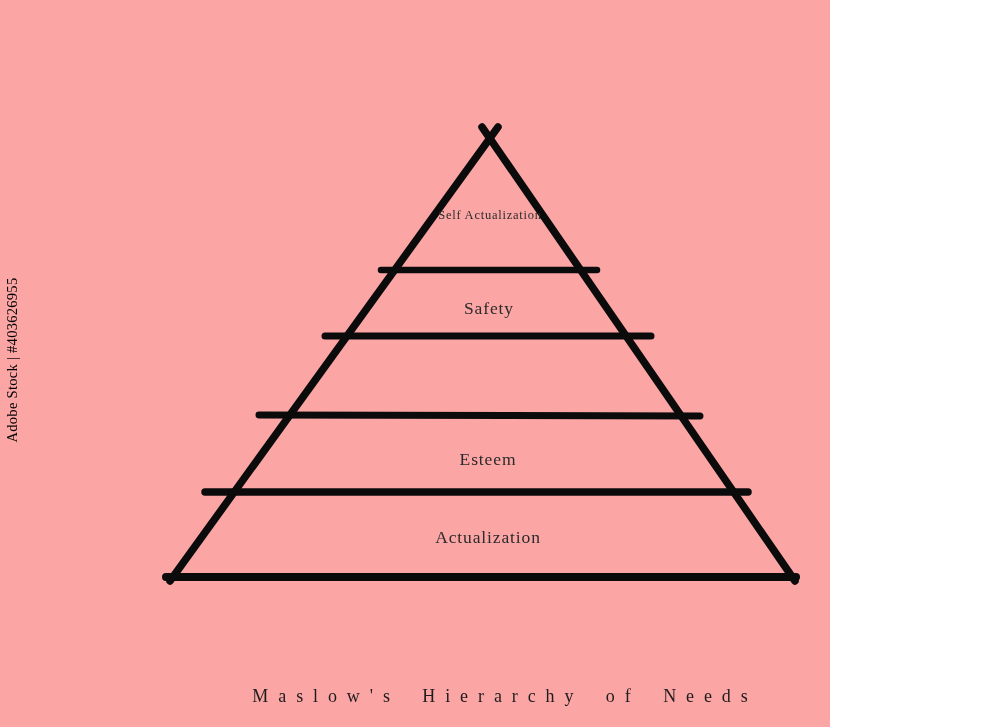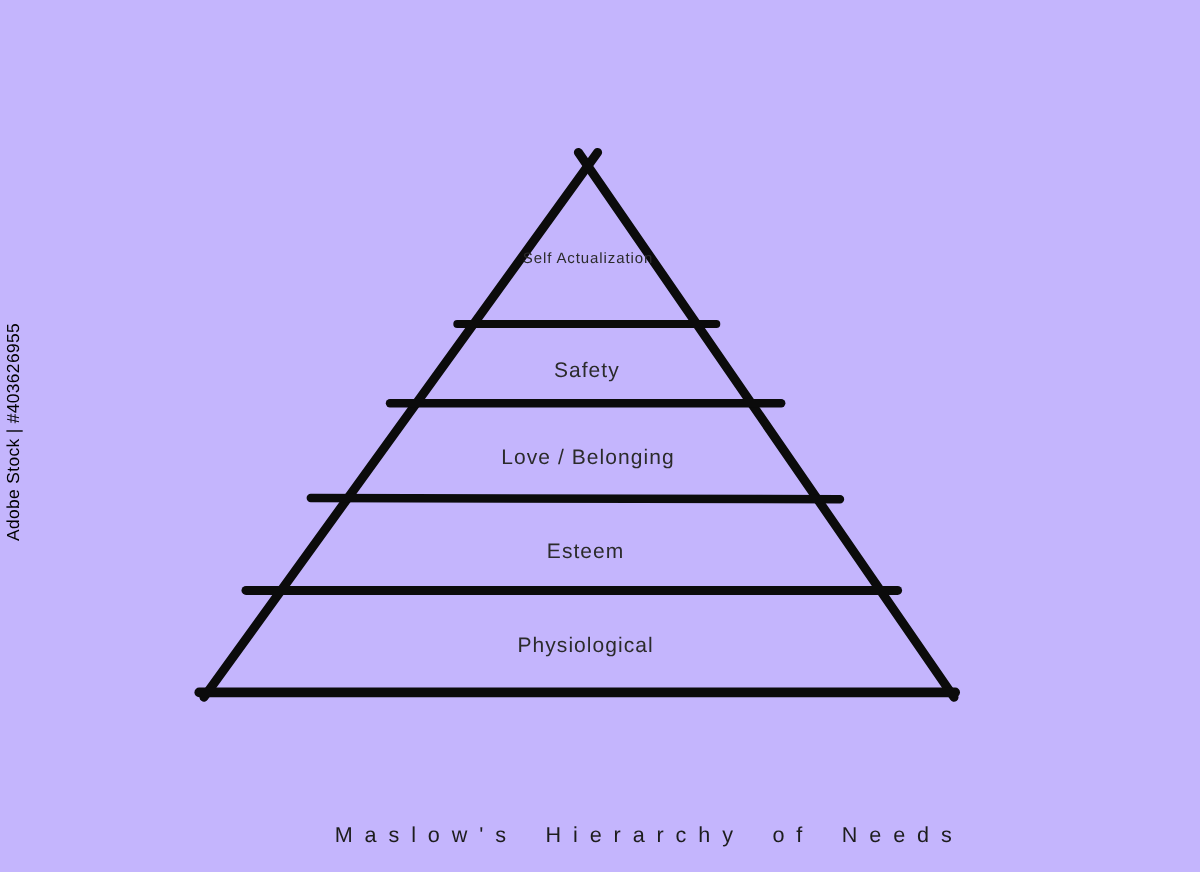--- a/index.html
+++ b/index.html
@@ -2,25 +2,25 @@
 <html><head>
 <meta charset="utf-8">
 <style>
   html, body {
     margin: 0;
     padding: 0;
     background: #ffffff;
   }
   .canvas {
     position: relative;
-    width: 1000px;
+    width: 830px;
     height: 727px;
-    background: #c4b5fd;
+    background: #fca5a5;
     overflow: hidden;
-    font-family: Liberation Sans, sans-serif;
+    font-family: Liberation Serif, serif;
   }
   .pyramid-svg {
     position: absolute;
     left: 0;
     top: 0;
   }
   .level-label {
     position: absolute;
     transform: translateX(-50%);
     color: #2b2b2b;
@@ -41,21 +41,20 @@
     position: absolute;
     left: 505px;
     top: 686px;
     transform: translateX(-50%);
     font-size: 18px;
     color: #1d1d1d;
     letter-spacing: 0.55em;
     word-spacing: 0.45em;
     white-space: nowrap;
     font-weight: 400;
-    margin-left: 36px;
   }
   .watermark {
     position: absolute;
     left: 12px;
     top: 360px;
     transform: translate(-50%, -50%) rotate(-90deg);
     font-size: 14.5px;
     color: #000000;
     white-space: nowrap;
     letter-spacing: 0.02em;
@@ -78,23 +77,22 @@
       <line x1="259" y1="415" x2="700" y2="416" stroke-width="7"></line>
       <line x1="205" y1="492" x2="748" y2="492" stroke-width="7.5"></line>
       <line x1="166" y1="577" x2="796" y2="577" stroke-width="8"></line>
     </g>
   </svg>
 
   <div class="level-label small" style="left:490px; top:202px;">Self Actualization</div>
 
   <div class="level-label" style="left:489px; top:298px;">Safety</div>
 
-  <div class="level-label" style="left:490px; top:371px;">Love / Belonging</div>
 
   <div class="level-label" style="left:488px; top:449px;">Esteem</div>
 
-  <div class="level-label" style="left:488px; top:527px;">Physiological</div>
+  <div class="level-label" style="left:488px; top:527px;">Actualization</div>
 
   <div class="caption">Maslow's Hierarchy of Needs</div>
 
   <div class="watermark">Adobe Stock | #403626955</div>
 
 </div>
 
 </body></html>

